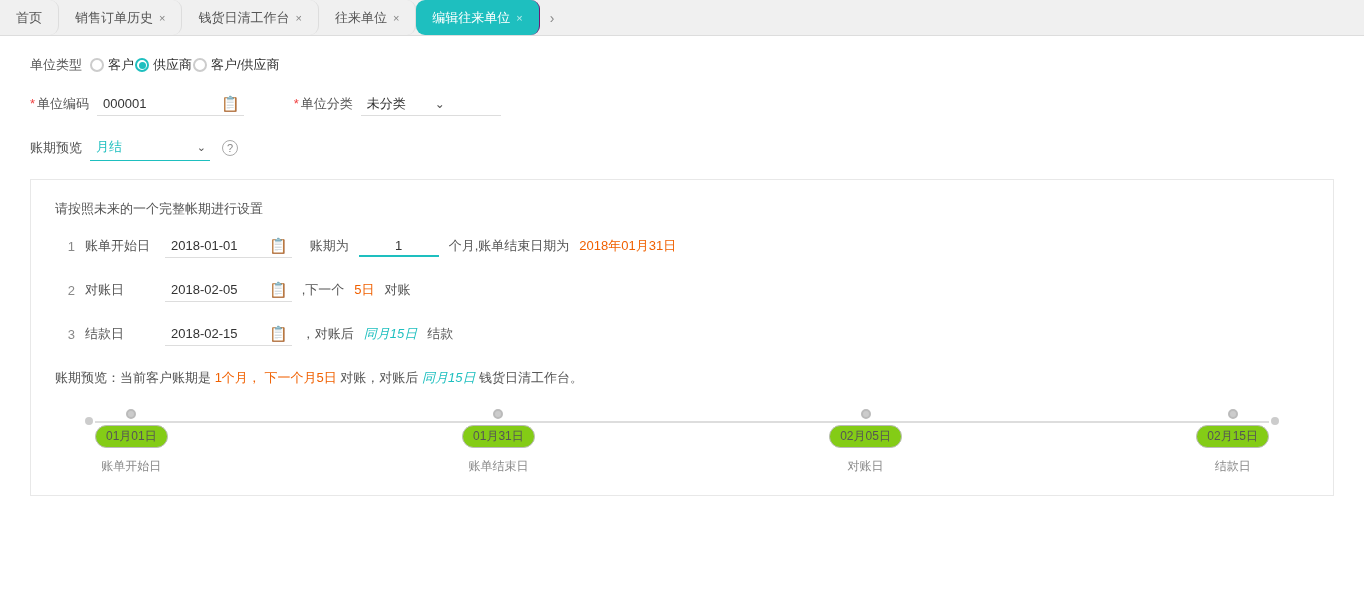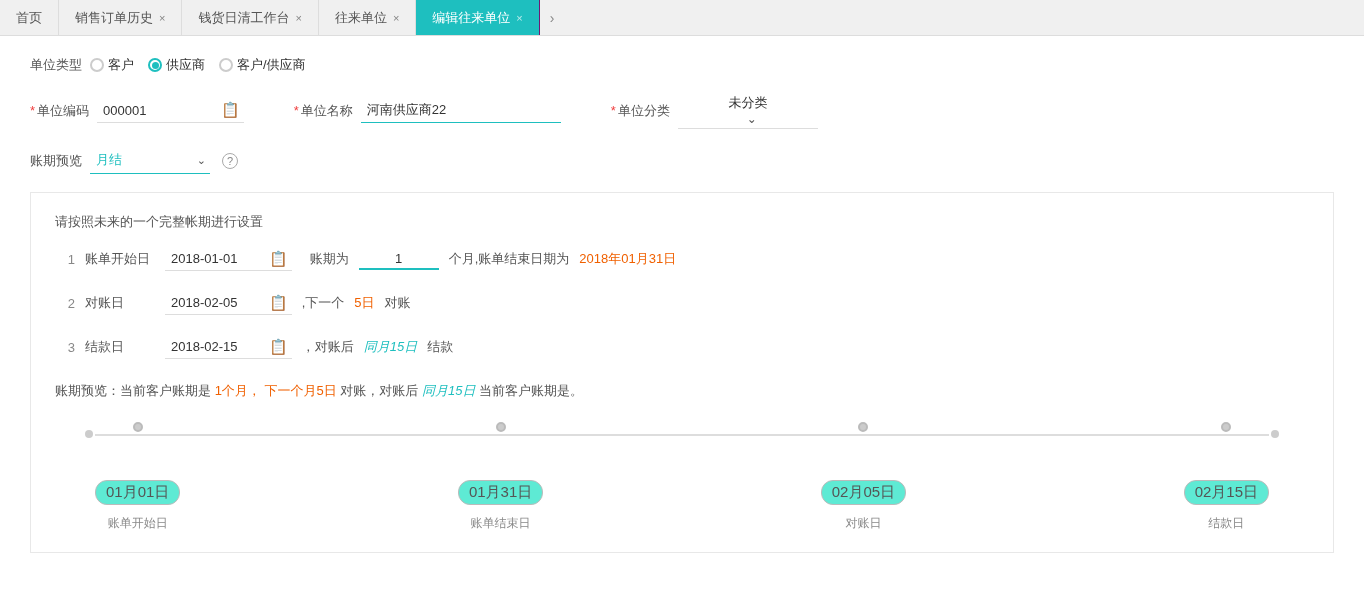--- a/index.html
+++ b/index.html
@@ -17,20 +17,21 @@
       display: flex;
       align-items: center;
       padding: 0 16px;
       cursor: pointer;
       font-size: 13px;
       color: #555;
       border-right: 1px solid #ddd;
       white-space: nowrap;
       height: 100%;
       gap: 6px;
+      border-radius: 9px;
     }
     .tab.active {
       background: #1ebfbf;
       color: #fff;
       border-right: 1px solid #701a75;
     }
     .tab .close-icon {
       font-size: 11px;
       opacity: 0.7;
       cursor: pointer;
@@ -68,21 +69,21 @@
       white-space: nowrap;
       font-size: 13px;
     }
     .required-star {
       color: #f04040;
       margin-right: 2px;
     }
     .radio-group {
       display: flex;
       align-items: center;
-      gap: 14px;
+      gap: 1px;
     }
     .radio-item {
       display: flex;
       align-items: center;
       gap: 4px;
       cursor: pointer;
     }
     .radio-circle {
       width: 14px;
       height: 14px;
@@ -152,21 +153,20 @@
       padding: 0 4px;
     }
     .select-unit-class {
       display: flex;
       align-items: center;
       border-bottom: 1px solid #ddd;
       padding: 2px 6px;
       min-width: 140px;
       cursor: pointer;
       position: relative;
-      flex-direction: column;
     }
     .select-unit-class span { flex: 1; }
     .select-unit-class .arr { color: #555; font-size: 12px; margin-left: 8px; }
     .help-icon {
       width: 16px;
       height: 16px;
       border-radius: 50%;
       border: 1px solid #aaa;
       color: #888;
       font-size: 11px;
@@ -276,24 +276,23 @@
       width: 10px;
       height: 10px;
       border-radius: 50%;
       background: #ccc;
       border: 2px solid #bbb;
     }
     .point-label-box {
       border: 1px solid #bbb;
       border-radius: 12px;
       padding: 2px 10px;
-      font-size: 15px;
-      color: #555;
-      background: #5eead4;
-      margin-top: 42px;
+      font-size: 12px;
+      color: #555;
+      background: #84cc16;
     }
     .point-desc {
       font-size: 12px;
       color: #888;
       margin-top: 4px;
     }
     .timeline-ends {
       position: absolute;
       top: 8px;
       left: 30px;
@@ -360,26 +359,20 @@
       <span class="form-label">
         <span class="required-star">*</span><span>单位编码</span>
       </span>
       <div class="input-with-icon">
         <input type="text" value="000001" style="width: 120px;">
         <span class="calendar-icon">📋</span>
       </div>
     </div>
     <div class="form-group" style="margin-left:30px;">
       <span class="form-label">
-        <span class="required-star">*</span><span>单位名称</span>
-      </span>
-      <input type="text" class="form-input" value="河南供应商22" style="width: 200px; border-bottom: 1px solid rgb(30, 191, 191);">
-    </div>
-    <div class="form-group" style="margin-left:30px;">
-      <span class="form-label">
         <span class="required-star">*</span><span>单位分类</span>
       </span>
       <div class="select-unit-class">
         <span>未分类</span>
         <span class="arr">⌄</span>
       </div>
     </div>
   </div>
 
   <div class="form-row">
@@ -432,21 +425,21 @@
       <span class="highlight-teal">同月15日</span>
       <span class="period-text">结款</span>
     </div>
 
     <div class="preview-text">
       <span>账期预览：当前客户账期是</span>
       <span class="highlight-orange">1个月，</span>
       <span class="highlight-orange">下一个月5日</span>
       <span>对账，对账后</span>
       <span class="highlight-teal">同月15日</span>
-      <span>当前客户账期是。</span>
+      <span>钱货日清工作台。</span>
     </div>
 
     <div class="timeline-container">
       <div class="timeline-line"></div>
       <div class="timeline-ends" style="left:30px;"></div>
       <div class="timeline-ends timeline-end-right"></div>
       <div class="timeline-points">
         <div class="timeline-point">
           <div class="point-dot"></div>
           <div class="point-label-box">01月01日</div>

